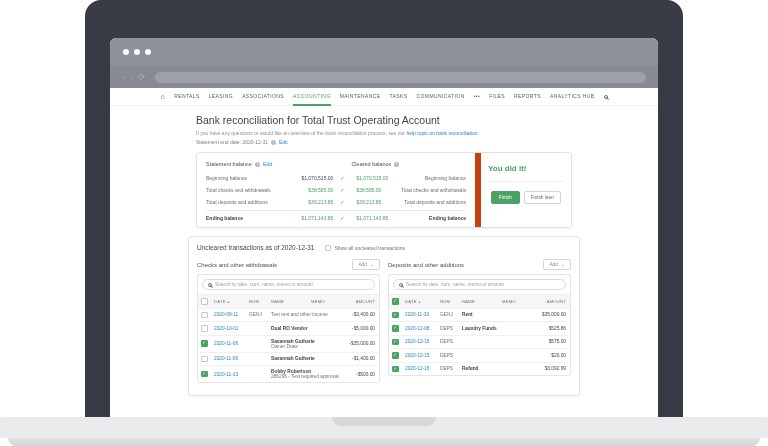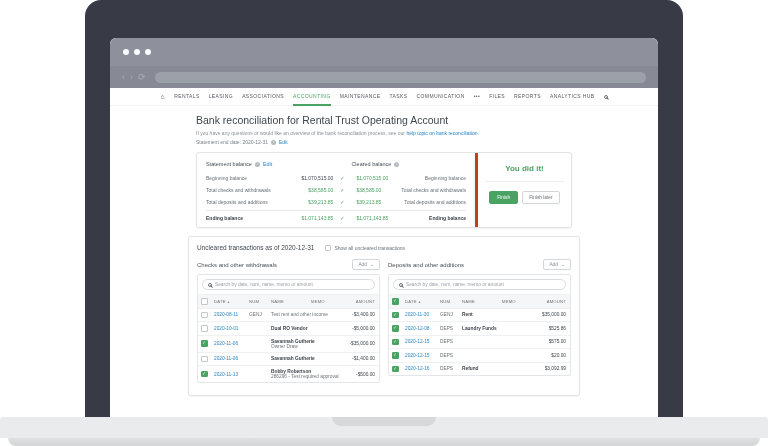--- a/index.html
+++ b/index.html
@@ -46,21 +46,21 @@
   .bg-h.c { grid-column:4/6; }
   .bl { padding:3px 0; color:#6a7075; white-space:nowrap; }
   .sv { text-align:right; color:#4aa263; white-space:nowrap; }
   .sv.dark { color:#40464c; }
   .bc { text-align:center; color:#4aa263; font-size:5px; }
   .cv { color:#4aa263; padding-left:5px; white-space:nowrap; }
   .cl { text-align:right; color:#6a7075; white-space:nowrap; }
   .rule { border-top:1px solid #e7e9ea; margin-top:2px; padding-top:4px; padding-bottom:4px; }
   .endb { font-weight:bold; color:#3d4349; }
 
-  .congrats { width:96px; flex:none; border-left:3px solid #c2410c; box-shadow:-1px 0 3px rgba(0,0,0,.05); border-radius:0 3px 3px 0; padding:11px 7px; text-align:center; background:#fff; }
+  .congrats { width:96px; flex:none; border-left:6px solid #c2410c; box-shadow:-1px 0 3px rgba(0,0,0,.05); border-radius:0 3px 3px 0; padding:11px 7px; text-align:left; background:#fff; }
   .ctitle { color:#4aa263; font-size:8px; font-weight:bold; }
   .cdiv { height:1px; background:#eceef0; margin:8px 0 9px; }
   .cbtns { display:flex; justify-content:center; gap:4px; }
   .btn-finish { background:#4aa263; border:1px solid #4aa263; color:#fff; font-size:4.8px; padding:3px 7px; border-radius:2px; white-space:nowrap; }
   .btn-later { background:#fff; border:1px solid #d2d5d8; color:#6a7075; font-size:4.8px; padding:3px 6px; border-radius:2px; white-space:nowrap; }
 
   
   .unccard { margin-top:8px; background:#fff; border:1px solid #e2e4e6; border-radius:3px; box-shadow:0 1px 2px rgba(0,0,0,.05); padding:7px 8px 12px; width:392px; margin-left:-8px; }
   .unchead { display:flex; align-items:center; gap:11px; }
   .unctitle { font-size:6.5px; color:#40464c; white-space:nowrap; }
@@ -106,21 +106,21 @@
     </div>
     <div class="page">
 
       <div class="nav">
         <span class="nav-home">⌂</span>
         <span style="display:contents"><span class="nav-item">RENTALS</span><span class="nav-item">LEASING</span><span class="nav-item">ASSOCIATIONS</span><span class="nav-item active">ACCOUNTING</span><span class="nav-item">MAINTENANCE</span><span class="nav-item">TASKS</span><span class="nav-item">COMMUNICATION</span><span class="nav-item">•••</span><span class="nav-item">FILES</span><span class="nav-item">REPORTS</span><span class="nav-item">ANALYTICS HUB</span></span>
         <span class="mag"></span>
       </div>
 
       <div class="content">
-        <div class="title">Bank reconciliation for Rental Trust Operating Account</div>
+        <div class="title">Bank reconciliation for Total Trust Operating Account</div>
         <div class="intro">
           <span>If you have any questions or would like an overview of the bank reconciliation process, see our </span><span class="lnk">help topic on bank reconciliation.</span>
         </div>
         <div class="stline">
           <span>Statement end date: 2020-12-31</span>
           <span class="info">i</span>
           <span class="editlink">Edit</span>
         </div>
 
         <div class="balcard">

